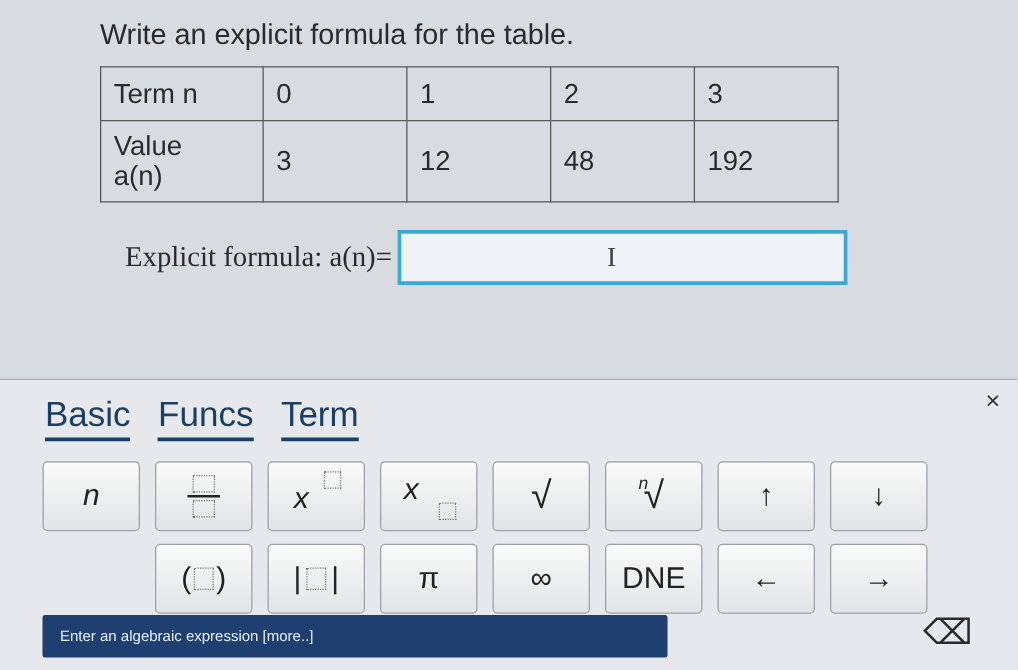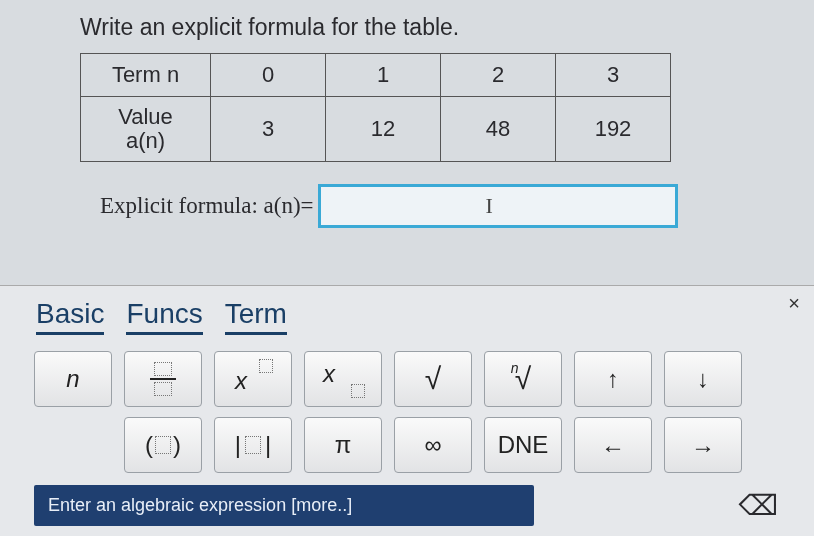--- a/index.html
+++ b/index.html
@@ -18,21 +18,21 @@
   }
   .data-table {
     border-collapse: collapse;
     margin-left: 80px;
     margin-top: 4px;
     font-size: 22px;
   }
   .data-table td {
     border: 1px solid #555;
     padding: 8px 10px;
-    text-align: center;
+    text-align: left;
     min-width: 115px;
   }
   .data-table td.header-cell {
     min-width: 130px;
   }
   .data-table td.header-cell .sub { display:block; line-height:1.1;}
   .formula-row {
     padding: 22px 0 0 100px;
     font-size: 23px;
     display:flex;
@@ -106,25 +106,25 @@
   .sub-layout .subb { position:absolute; right:0; bottom:-2px; width:14px; height:14px; border:1px dotted #777;}
   .sqrt { font-size:30px; font-style:normal;}
   .nroot { position:relative; font-style:normal;}
   .nroot .n { position:absolute; top:-2px; left:-4px; font-size:14px; font-style:italic;}
   .paren-box { font-style:normal; display:flex; align-items:center; gap:2px;}
   .paren-box .sq { width:16px; height:18px; border:1px dotted #777; display:inline-block;}
   .abs-box { font-style:normal; display:flex; align-items:center; gap:4px;}
   .abs-box .sq { width:16px; height:18px; border:1px dotted #777; display:inline-block;}
   .key.norm { font-style:normal;}
   .hint-bar {
-    margin-top: 12px;
+    margin-top: 1px;
     background: #1f3f70;
     color:#e8eef7;
     padding: 10px 14px;
-    font-size:18px;
+    font-size:12px;
     width: 500px;
     border-radius:2px;
   }
   .backspace {
     position:absolute;
     right: 36px;
     bottom: 14px;
     font-size: 28px;
   }
 </style>

